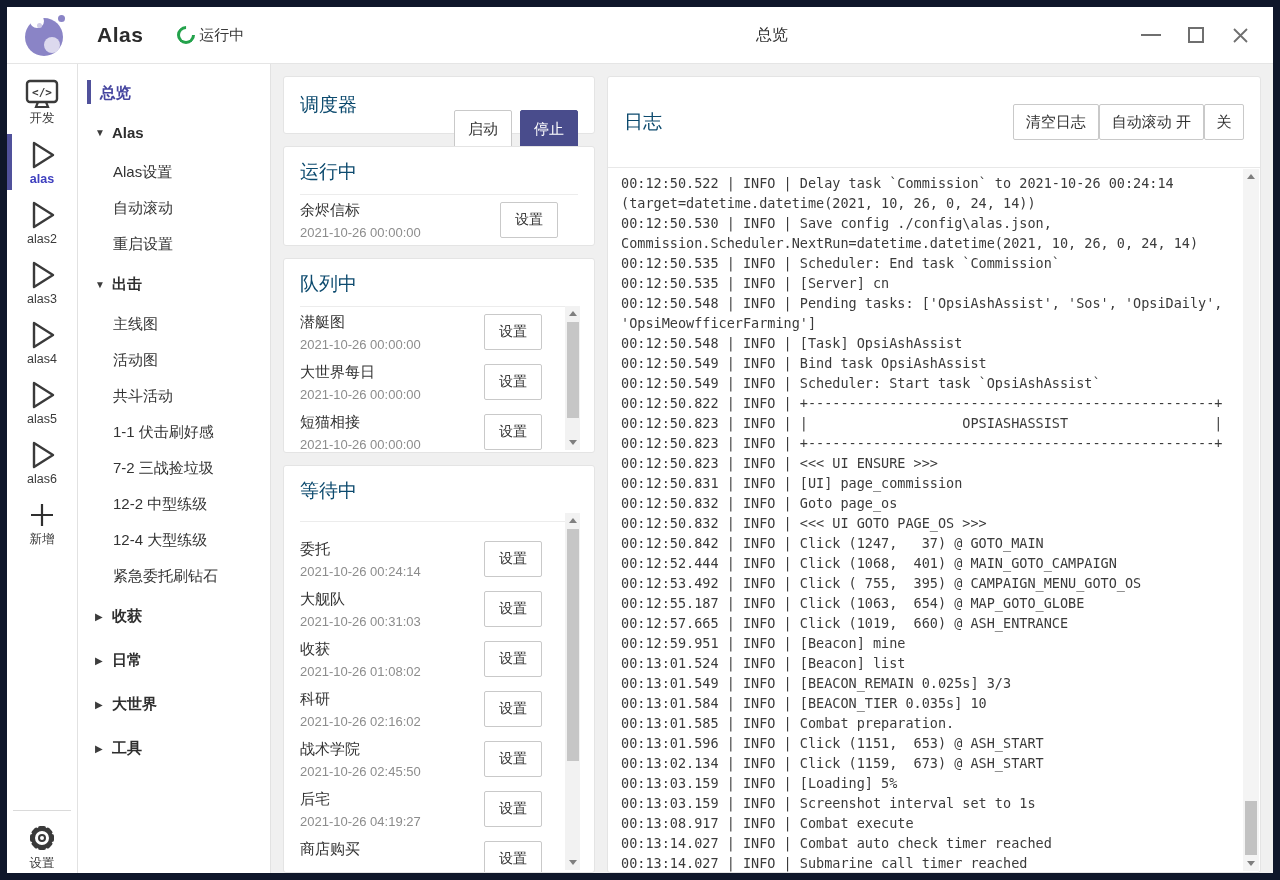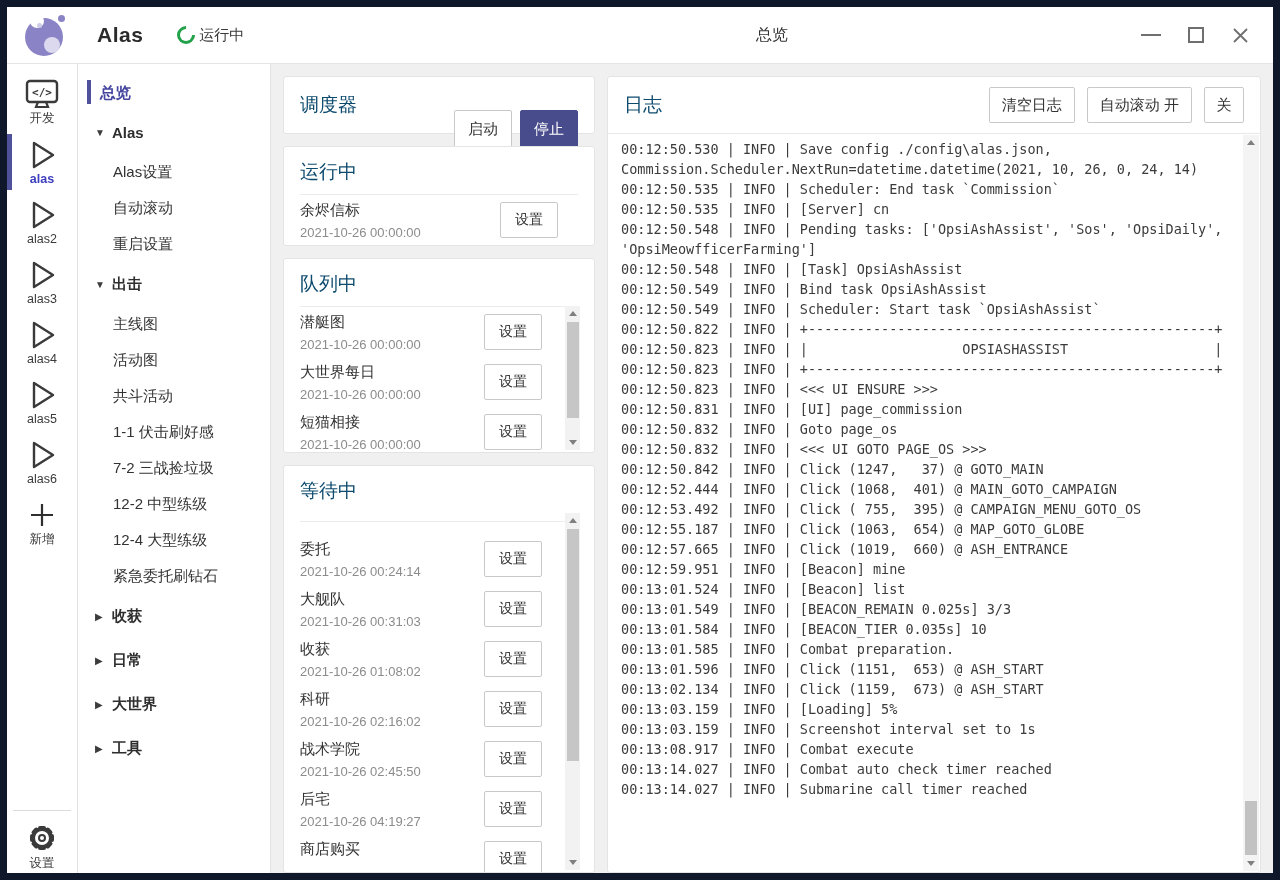--- a/index.html
+++ b/index.html
@@ -96,21 +96,21 @@
   .scrollbar{position:absolute;top:47px;bottom:2px;right:14px;width:15px;background:#f2f2f2;}
   .sb-arrow{position:absolute;left:3.5px;width:0;height:0;border-left:4px solid transparent;border-right:4px solid transparent;cursor:pointer;}
   .sb-up{top:5px;border-bottom:5px solid #7f7f7f;}
   .sb-down{bottom:5px;border-top:5px solid #7f7f7f;}
   .sb-thumb{position:absolute;left:1.5px;width:12px;background:#c6c6c6;cursor:pointer;}
   .sb-queue .sb-thumb{top:16px;height:96px;}
   .sb-waiting .sb-thumb{top:16px;height:232px;}
 
   
   .card-log{flex:1;display:flex;flex-direction:column;min-width:0;}
-  .log-header{height:56px;display:flex;align-items:center;padding:0 16px;border-bottom:1px solid #e8e8e8;gap:12px;flex-shrink:0;}
+  .log-header{height:56px;display:flex;align-items:center;padding:17px 16px;border-bottom:1px solid #e8e8e8;gap:0;flex-shrink:0;}
   .log-header .card-title{flex:1;}
   .btn-clear,.btn-auto{padding:0 12px;height:36px;}
   .btn-off{width:40px;height:36px;}
   .log-body{flex:1;position:relative;overflow:hidden;}
   .log-text{width:634px;padding:5px 0 0 13px;font-family:"DejaVu Sans Mono",monospace;
             font-size:13.5px;line-height:20px;color:#3b3b3b;}
   .log-line{white-space:pre-wrap;}
   .log-body .scrollbar{top:1px;bottom:1px;right:1px;width:16px;background:#f4f4f4;}
   .sb-log .sb-thumb{bottom:16px;height:54px;background:#c2c2c2;}
 </style>
@@ -445,20 +445,21 @@
       <div class="card card-log">
         <div class="log-header">
           <div class="card-title">日志</div>
           <button class="btn btn-clear">清空日志</button>
           <button class="btn btn-auto">自动滚动 开</button>
           <button class="btn btn-off">关</button>
         </div>
         <div class="log-body">
           <div class="log-text">
 
+              <div class="log-line">00:12:50.522 | INFO | Delay task `Commission` to 2021-10-26 00:24:14 (target=datetime.datetime(2021, 10, 26, 0, 24, 14))</div>
 
               <div class="log-line">00:12:50.530 | INFO | Save config ./config\alas.json, Commission.Scheduler.NextRun=datetime.datetime(2021, 10, 26, 0, 24, 14)</div>
 
               <div class="log-line">00:12:50.535 | INFO | Scheduler: End task `Commission`</div>
 
               <div class="log-line">00:12:50.535 | INFO | [Server] cn</div>
 
               <div class="log-line">00:12:50.548 | INFO | Pending tasks: ['OpsiAshAssist', 'Sos', 'OpsiDaily', 'OpsiMeowfficerFarming']</div>
 
               <div class="log-line">00:12:50.548 | INFO | [Task] OpsiAshAssist</div>

